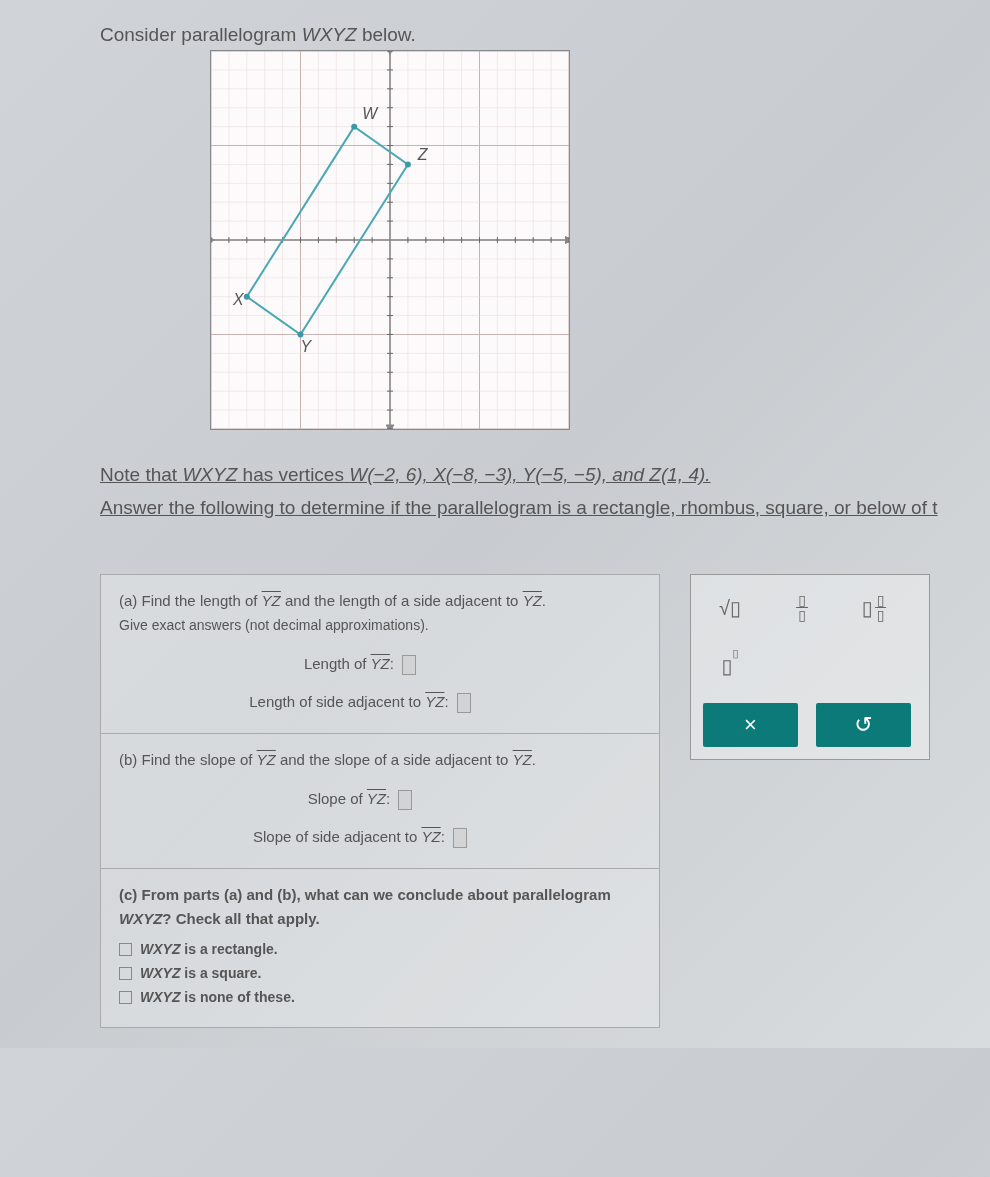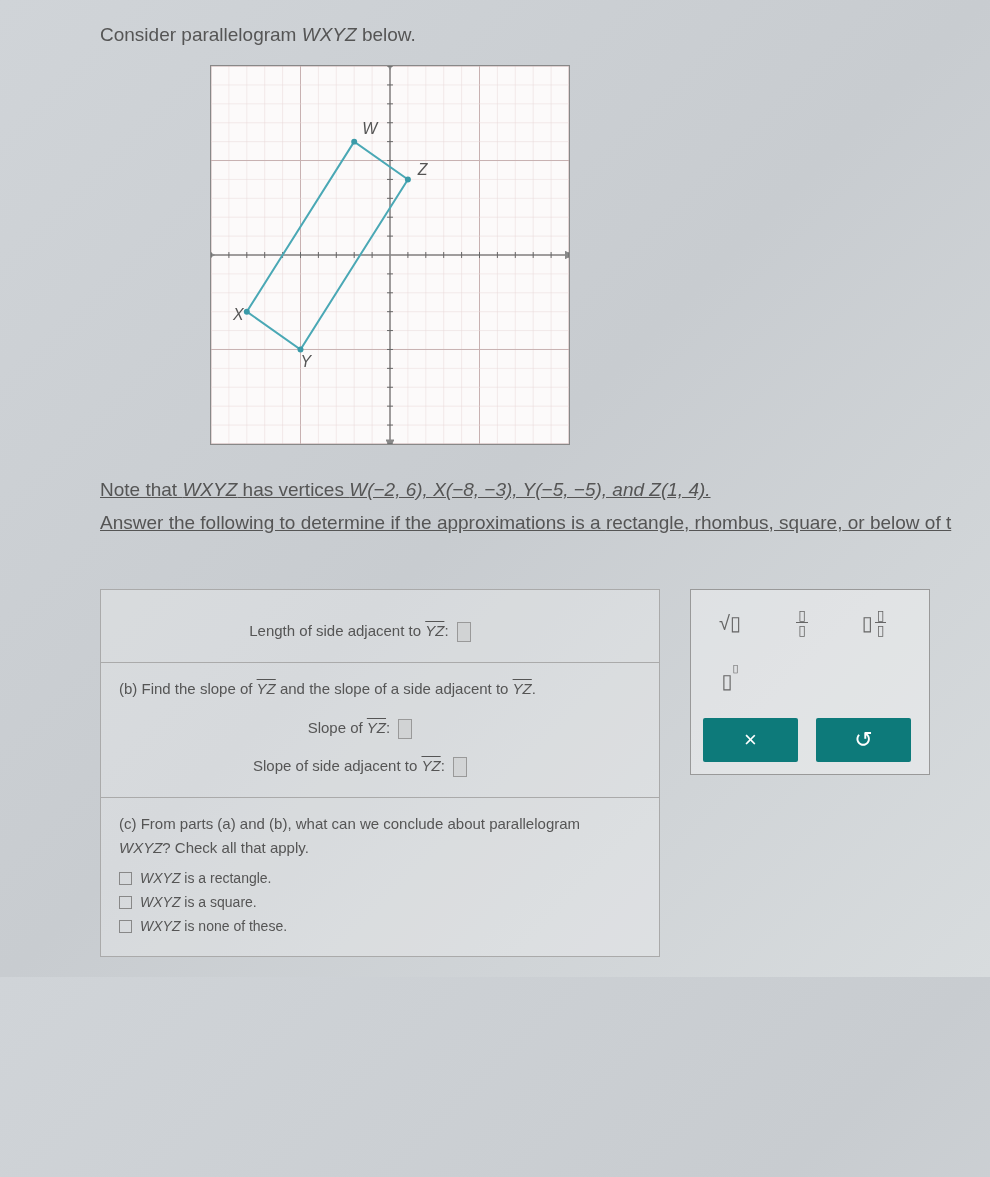--- a/index.html
+++ b/index.html
@@ -4,33 +4,33 @@
 <style>
 * { box-sizing: border-box; margin: 0; padding: 0; }
 body {
   width: 990px;
   background: linear-gradient(135deg, #d0d4d8 0%, #c8ccd0 50%, #d8dcde 100%);
   font-family: Arial, sans-serif;
   color: #555;
   padding: 20px 30px 20px 100px;
   font-size: 16px;
 }
-.intro { font-size: 19px; color: #555; margin-bottom: 15px; line-height: 1.6; }
+.intro { font-size: 19px; color: #555; line-height: 1.6; }
 .italic { font-style: italic; }
 .graph-wrap { margin-left: 110px; margin-bottom: 25px; }
 .graph-svg { background: #fcfafa; border: 1px solid #888; }
 .note { font-size: 19px; color: #555; margin-bottom: 50px; line-height: 1.7; text-decoration: underline; }
 .content-row { display: flex; gap: 30px; align-items: flex-start; }
 .answer-table {
   border: 1px solid #aaa;
   width: 560px;
   background: rgba(250,250,250,0.3);
 }
 .answer-table .row { border-bottom: 1px solid #aaa; padding: 14px 18px; }
-.answer-table .row:last-child { border-bottom: none; }
+.answer-table .row:last-child { border-bottom: none; font-weight: bold; }
 .part-text { font-size: 15px; color: #555; line-height: 1.6; }
 .overline { text-decoration: overline; font-style: italic; }
 .answer-line { text-align: center; font-size: 15px; color: #555; margin: 18px 0 6px; padding-right:40px;}
 .input-box {
   display: inline-block;
   width: 14px; height: 20px;
   border: 1px solid #999;
   background: rgba(200,200,200,0.4);
   vertical-align: middle;
   margin-left: 4px;
@@ -181,27 +181,36 @@
         <circle cx="90" cy="285" r="3" fill="#3a9aa8"></circle>
         <text x="90" y="303" font-size="16" font-style="italic" fill="#555">Y</text>
         <circle cx="198.00000000000003" cy="114" r="3" fill="#3a9aa8"></circle>
         <text x="208.00000000000003" y="110" font-size="16" font-style="italic" fill="#555">Z</text>
       </g>
 </svg>
 </div>
 
 <div class="note">
   <span>Note that </span><span class="italic">WXYZ</span><span> has vertices </span><span class="italic">W(−2, 6), X(−8, −3), Y(−5, −5), and Z(1, 4).</span><br>
-  <span>Answer the following to determine if the approximations is a </span><span>rectangle, rhombus, square,</span><span> or below of t</span>
+  <span>Answer the following to determine if the parallelogram is a </span><span>rectangle, rhombus, square,</span><span> or below of t</span>
 </div>
 
 <div class="content-row">
 <div class="answer-table">
 
   <div class="row">
+    <div class="part-text">
+      <span>(a)</span>
+      <span>Find the length of </span><span class="overline">YZ</span><span> and the length of a side adjacent to </span><span class="overline">YZ</span><span>.</span><br>
+      <span style="font-size:14px;">Give exact answers (not decimal approximations).</span>
+    </div>
+    <div class="answer-line">
+      <span>Length of </span><span class="overline">YZ</span>:
+      <span class="input-box"></span>
+    </div>
     <div class="answer-line">
       <span>Length of side adjacent to </span><span class="overline">YZ</span>:
       <span class="input-box"></span>
     </div>
   </div>
 
   <div class="row">
     <div class="part-text">
       <span>(b)</span>
       <span>Find the slope of </span><span class="overline">YZ</span><span> and the slope of a side adjacent to </span><span class="overline">YZ</span><span>.</span>

